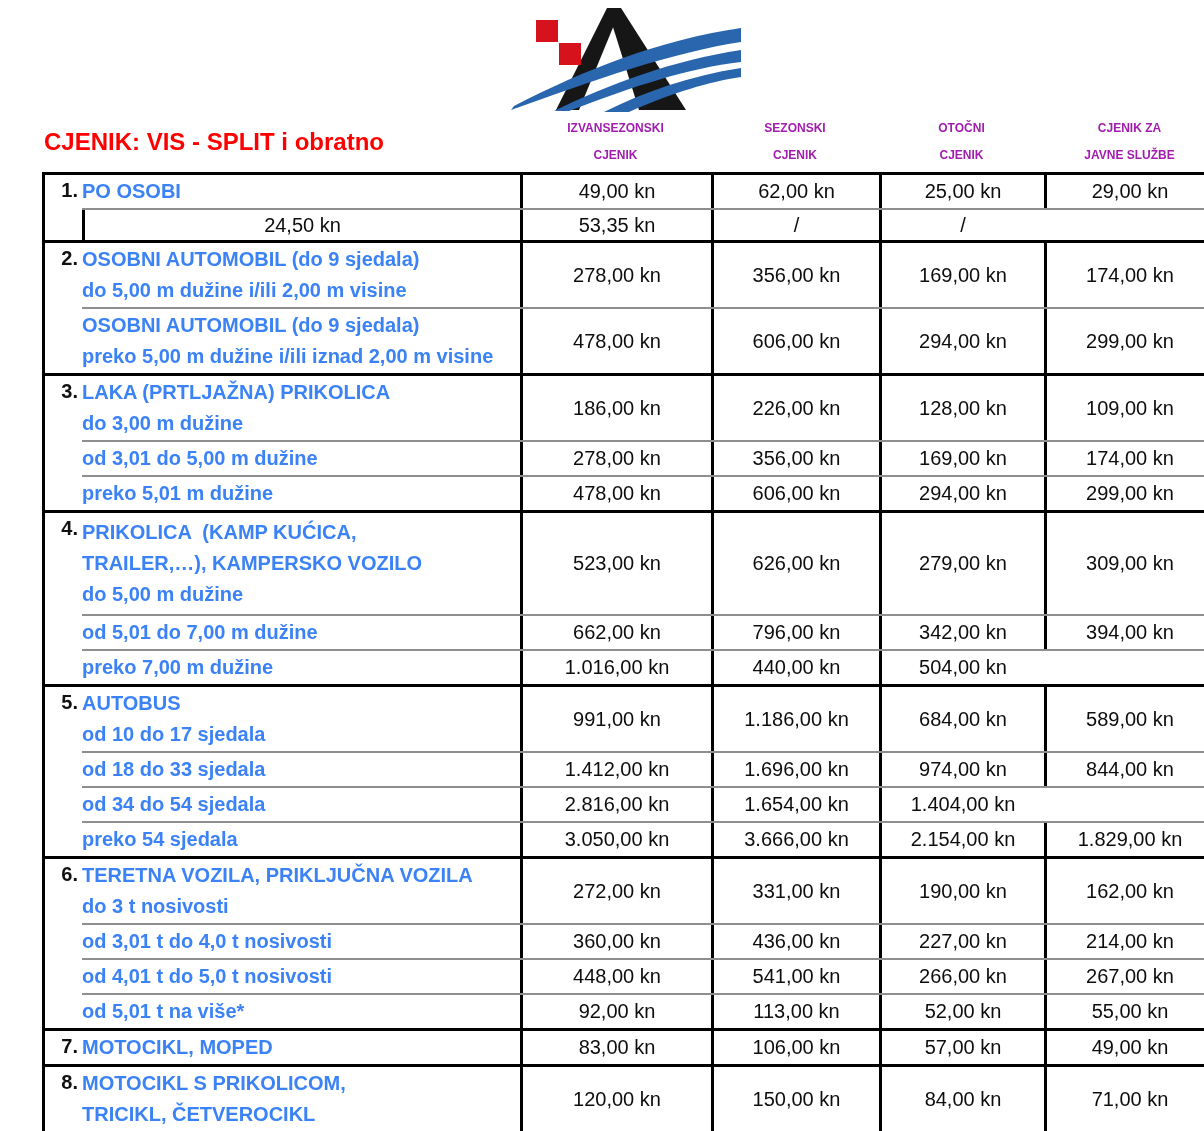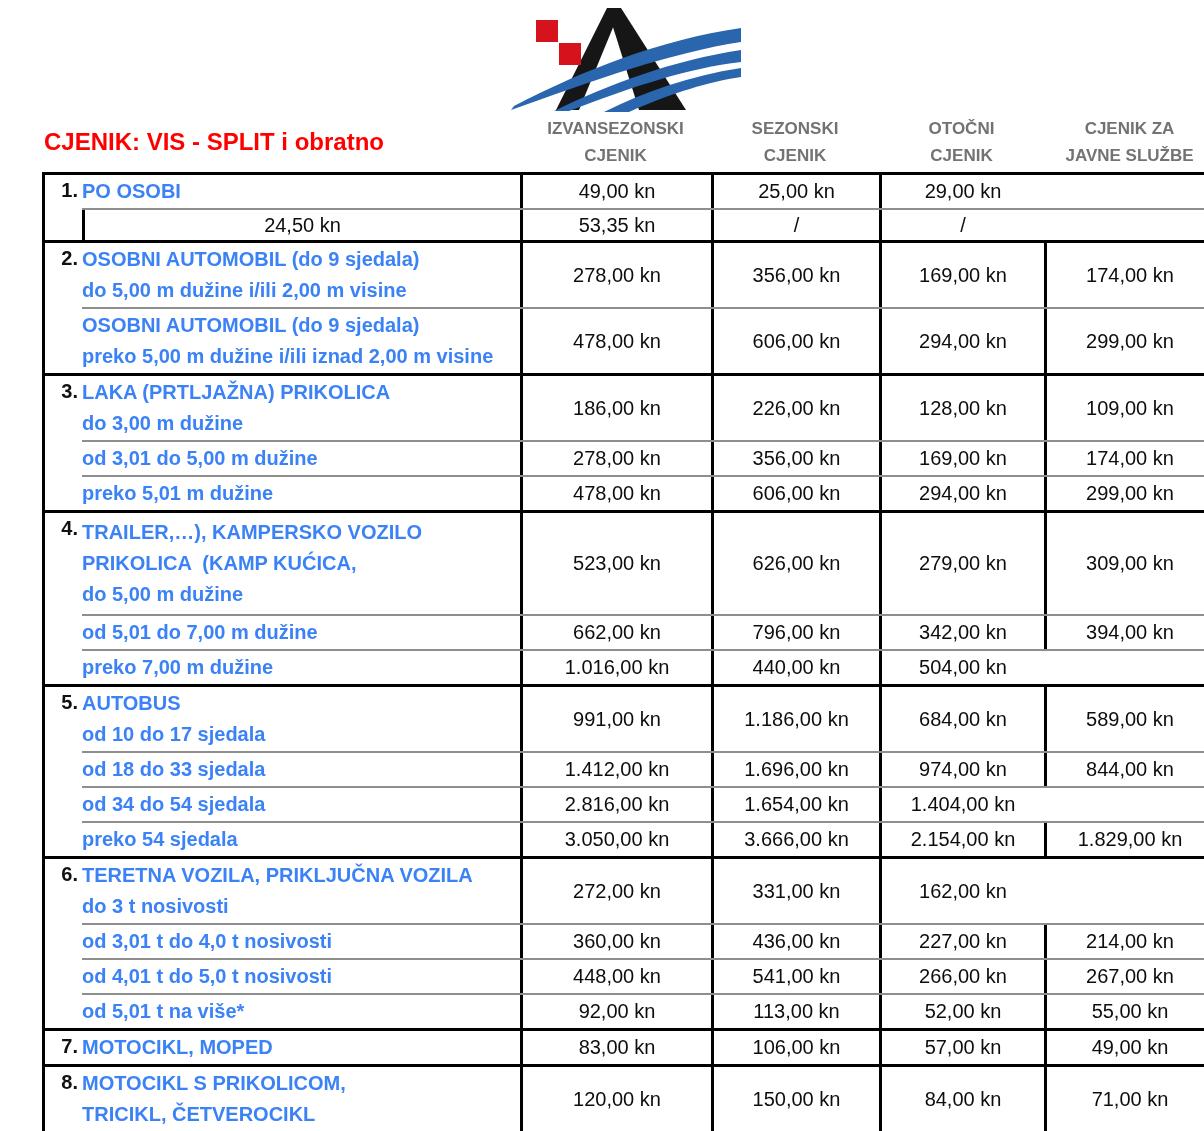--- a/index.html
+++ b/index.html
@@ -12,21 +12,21 @@
   .title{
     position:absolute;left:20px;top:128px;
     font-size:24px;font-weight:bold;color:#ff0000;letter-spacing:0;
     white-space:nowrap;
   }
   .col-headers{
     position:absolute;left:496px;top:115px;width:695px;
     display:grid;grid-template-columns:191px 168px 165px 171px;
   }
   .hcell{
-    text-align:center;font-weight:bold;font-size:17px;line-height:27px;color:#737373;
+    text-align:center;font-weight:bold;font-size:12px;line-height:27px;color:#a21caf;
   }
   
   .ptable{
     position:absolute;left:18px;top:172px;width:1174px;
     box-sizing:border-box;border:3px solid #000;background:#fff;
   }
   .section + .section{border-top:3px solid #000;}
   .row{
     position:relative;
     display:grid;grid-template-columns:37px 438px 191px 168px 165px 1fr;
@@ -100,20 +100,21 @@
   </div>
 
   <div class="ptable">
       <div class="section">
         <div class="row lines1">
           <div class="gutter">1.</div>
           <div class="labelwrap">
             <div class="lline">PO OSOBI</div>
           </div>
           <div class="val">49,00 kn</div>
+          <div class="val">62,00 kn</div>
           <div class="val">25,00 kn</div>
           <div class="val">29,00 kn</div>
         </div>
         <div class="row lines1 subrow">
           <div class="gutter"></div>
           <div class="val">24,50 kn</div>
           <div class="val">53,35 kn</div>
           <div class="val">/</div>
           <div class="val">/</div>
         </div>
@@ -172,22 +173,22 @@
           <div class="val">478,00 kn</div>
           <div class="val">606,00 kn</div>
           <div class="val">294,00 kn</div>
           <div class="val">299,00 kn</div>
         </div>
       </div>
       <div class="section">
         <div class="row lines3">
           <div class="gutter">4.</div>
           <div class="labelwrap">
+            <div class="lline">PRIKOLICA  (KAMP KUĆICA,</div>
             <div class="lline">TRAILER,…), KAMPERSKO VOZILO</div>
-            <div class="lline">PRIKOLICA  (KAMP KUĆICA,</div>
             <div class="lline">do 5,00 m dužine</div>
           </div>
           <div class="val">523,00 kn</div>
           <div class="val">626,00 kn</div>
           <div class="val">279,00 kn</div>
           <div class="val">309,00 kn</div>
         </div>
         <div class="row lines1 subrow">
           <div class="gutter"></div>
           <div class="labelwrap">
@@ -252,20 +253,21 @@
       </div>
       <div class="section">
         <div class="row lines2">
           <div class="gutter">6.</div>
           <div class="labelwrap">
             <div class="lline">TERETNA VOZILA, PRIKLJUČNA VOZILA</div>
             <div class="lline">do 3 t nosivosti</div>
           </div>
           <div class="val">272,00 kn</div>
           <div class="val">331,00 kn</div>
+          <div class="val">190,00 kn</div>
           <div class="val">162,00 kn</div>
         </div>
         <div class="row lines1 subrow">
           <div class="gutter"></div>
           <div class="labelwrap">
             <div class="lline">od 3,01 t do 4,0 t nosivosti</div>
           </div>
           <div class="val">360,00 kn</div>
           <div class="val">436,00 kn</div>
           <div class="val">227,00 kn</div>

